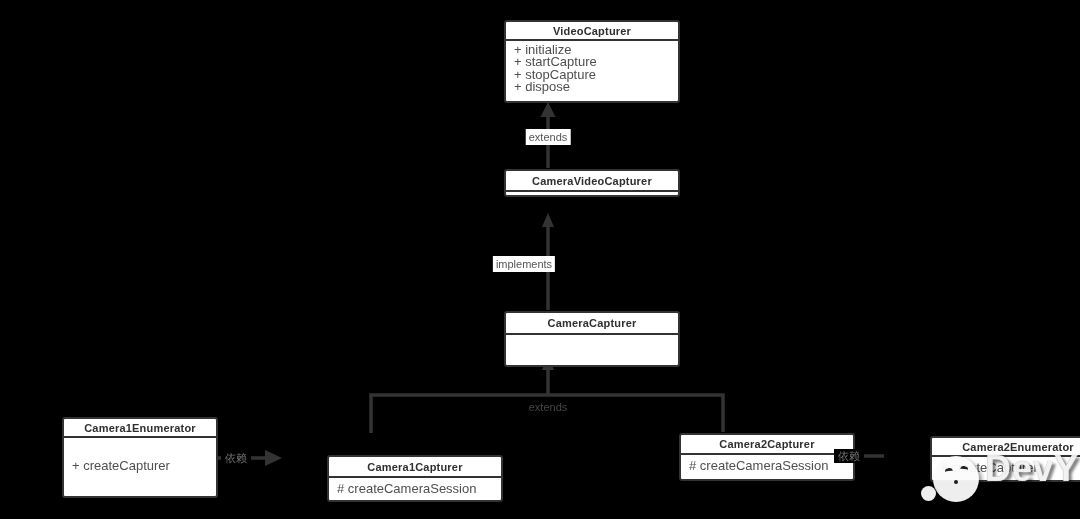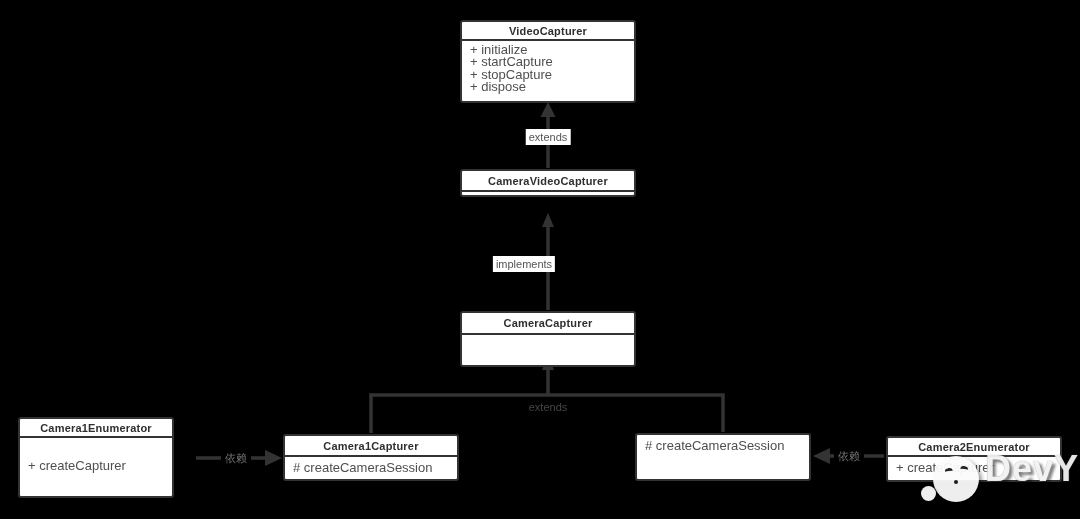--- a/index.html
+++ b/index.html
@@ -7,21 +7,21 @@
     position:relative;width:1080px;height:519px;overflow:hidden;
     background:var(--background,#000);
     font-family:"Liberation Sans","DejaVu Sans",sans-serif;
   }
   svg.connectors{position:absolute;left:0;top:0;}
   .uml-box{
     position:absolute;box-sizing:border-box;
     background:var(--box-fill,#fff);
     border:2px solid var(--box-border,#333);
     border-radius:3px;
-    display:flex;flex-direction:column;
+    display:flex;flex-direction:column;margin-left:44px;
   }
   .uml-title{
     box-sizing:content-box;
     font-size:11px;font-weight:bold;color:var(--title-text,#2f2f2f);
     display:flex;align-items:center;justify-content:center;
     border-bottom:2px solid var(--box-border,#333);
     letter-spacing:.2px;
   }
   .uml-body{
     flex:1;padding:3px 8px 2px 8px;
@@ -102,28 +102,29 @@
 
   <div class="uml-box roomy" style="left:460px;top:169px;width:176px;height:28px">
     <div class="uml-title" style="height:19px">CameraVideoCapturer</div>
   </div>
 
   <div class="uml-box" style="left:460px;top:311px;width:176px;height:56px">
     <div class="uml-title" style="height:20px">CameraCapturer</div>
     <div class="uml-body"></div>
   </div>
 
-  <div class="uml-box roomy" style="left:283px;top:434px;width:176px;height:47px">
+  <div class="uml-box roomy" style="left:283px;top:455px;width:176px;height:47px">
     <div class="uml-title" style="height:19px">Camera1Capturer</div>
     <div class="uml-body">
       <div class="uml-member"># createCameraSession</div>
     </div>
   </div>
 
   <div class="uml-box roomy" style="left:635px;top:433px;width:176px;height:48px">
+    <div class="uml-title" style="height:18px">Camera2Capturer</div>
     <div class="uml-body">
       <div class="uml-member"># createCameraSession</div>
     </div>
   </div>
 
   <div class="uml-box roomy" style="left:18px;top:417px;width:156px;height:81px">
     <div class="uml-title" style="height:17px">Camera1Enumerator</div>
     <div class="uml-body" style="padding-top:20px">
       <div class="uml-member">+ createCapturer</div>
     </div>

